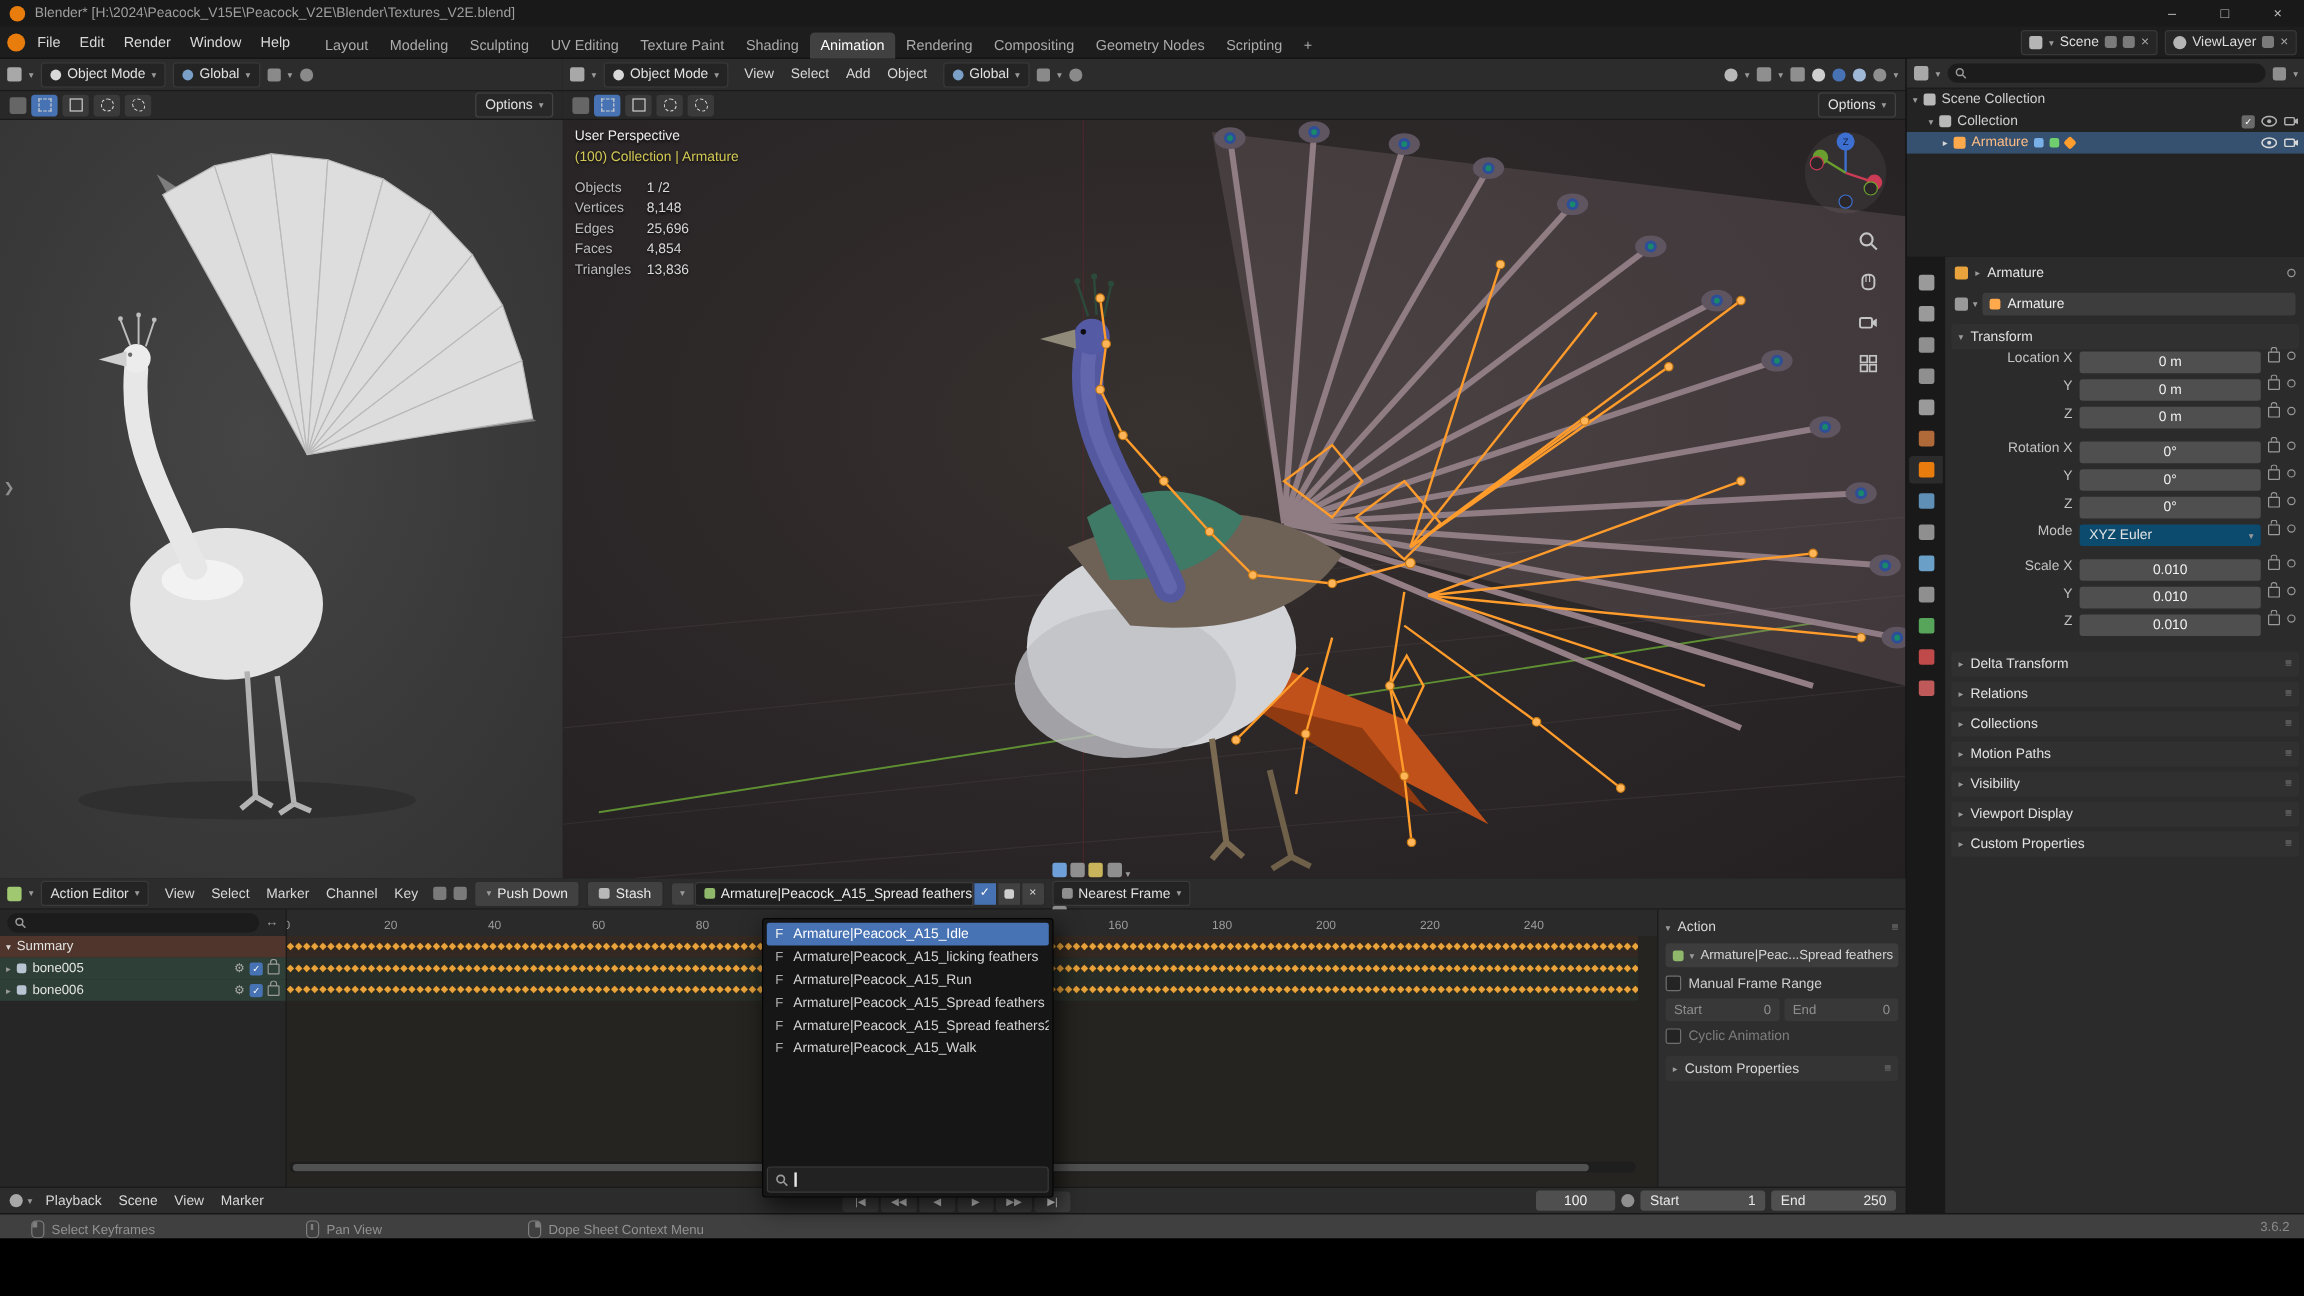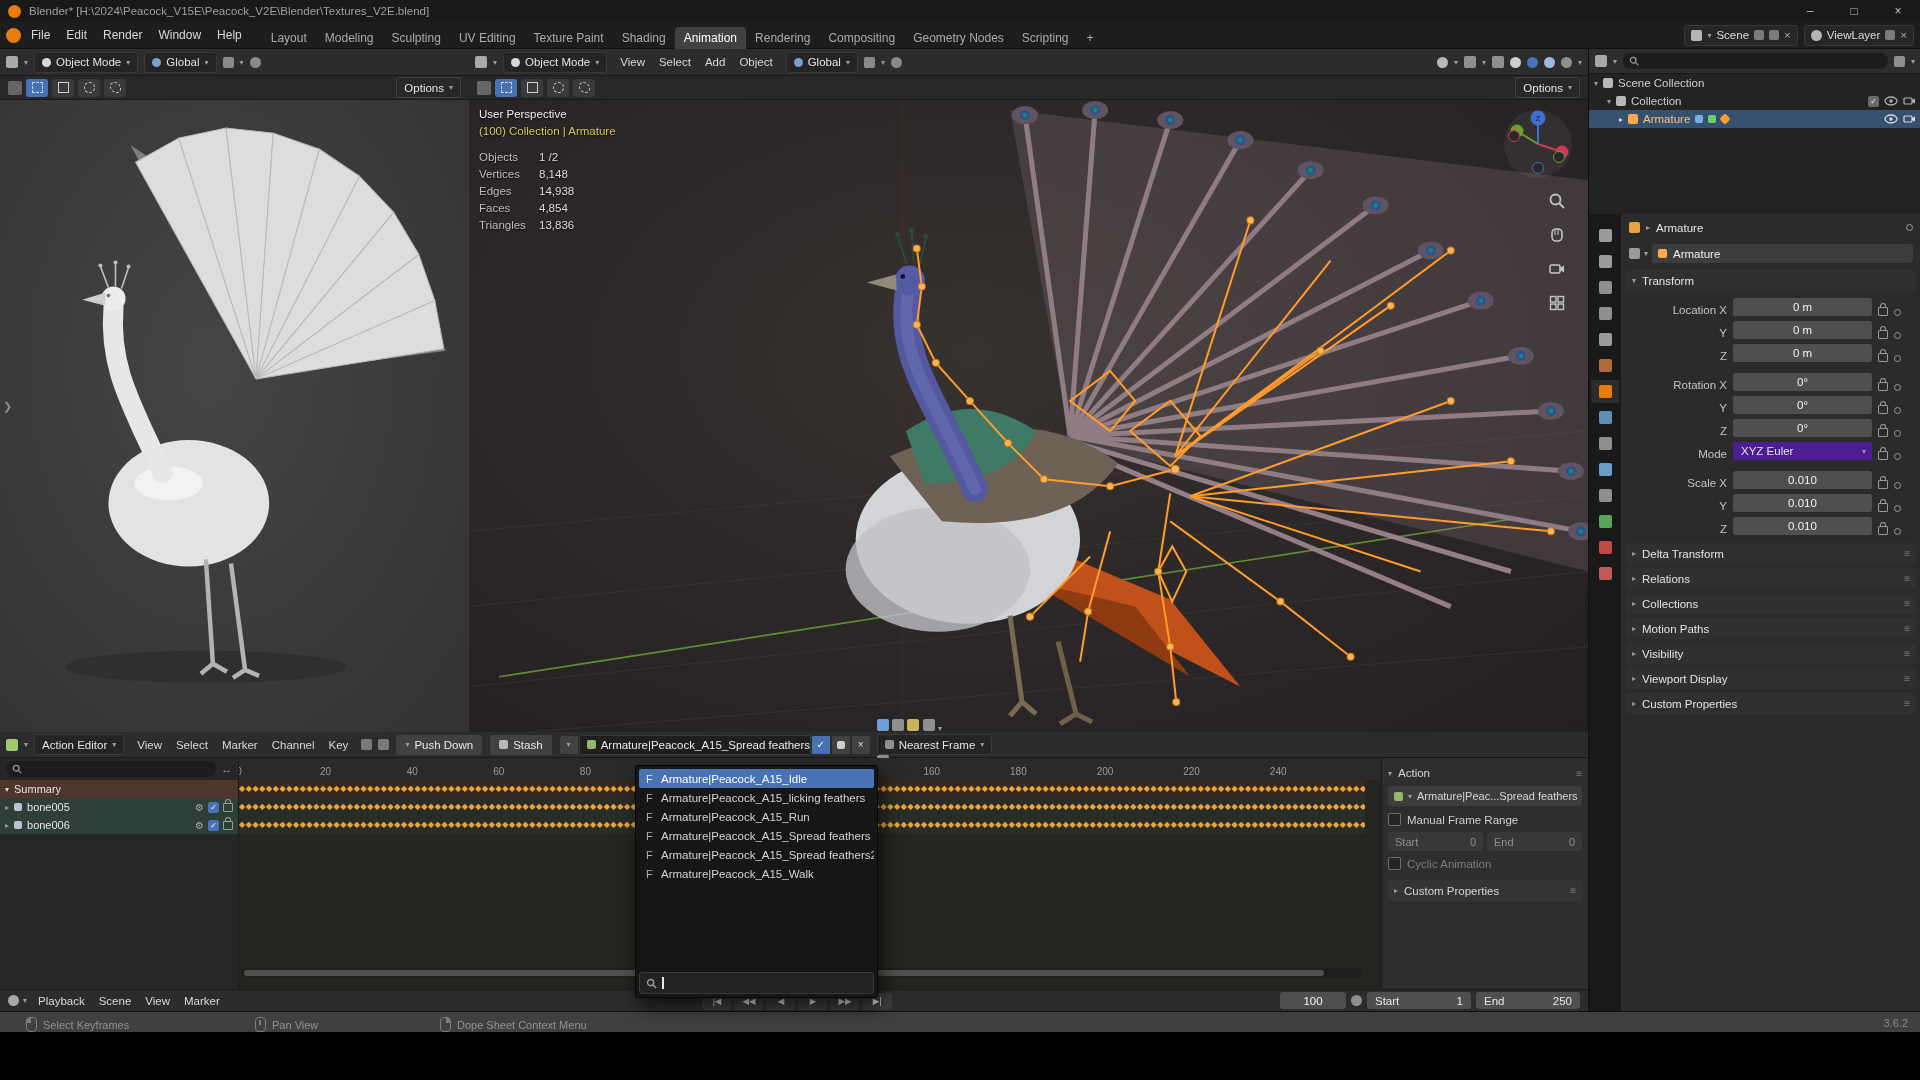--- a/index.html
+++ b/index.html
@@ -66,24 +66,24 @@
 #props{position:absolute;left:0;top:165px;width:332px;height:797px;background:#2b2b2b}
 #props-rail{position:absolute;left:0;top:0;width:32px;height:797px;background:#191919;display:flex;flex-direction:column;align-items:center;padding-top:10px;gap:3px;box-sizing:border-box}
 .railbtn{width:28px;height:23px;border-radius:3px 0 0 3px;display:flex;align-items:center;justify-content:center}
 .railbtn.active{background:#2b2b2b}
 .railsq{width:13px;height:13px;border-radius:2px}
 #props-content{position:absolute;left:32px;top:0;width:300px;height:797px}
 .pnav{height:27px;display:flex;align-items:center;gap:6px;padding:0 8px;font-size:11.5px;color:#e6e6e6}
 .pdatarow{height:25px;display:flex;align-items:center;gap:4px;padding:0 8px}
 .dfield{flex:1;display:flex;align-items:center;gap:6px;background:#3d3d3d;border-radius:3px;height:19px;padding:0 6px;font-size:11.5px;color:#efefef}
 .panel-h{height:21px;display:flex;align-items:center;gap:6px;background:#303030;border-radius:3px;margin:4px 5px 2px 5px;padding:0 6px;font-size:11.5px;color:#e3e3e3}
-.prow{display:flex;align-items:flex-end;height:23px;gap:6px;padding-right:20px}
+.prow{display:flex;align-items:flex-start;height:23px;gap:6px;padding-right:8px}
 .plabel{width:106px;text-align:right;color:#c3c3c3;font-size:11.5px;flex:none}
 .pfield{flex:1;height:18px;background:#4f4f4f;border-radius:2.5px;display:flex;align-items:center;justify-content:center;color:#f2f2f2;font-size:11.5px}
-.pfield.dd{background:#4c1d95;justify-content:flex-start;padding-left:8px;color:#e4e4e4}
+.pfield.dd{background:#0c4a6e;justify-content:flex-start;padding-left:8px;color:#e4e4e4}
 .pfield.dd .chev{margin-left:auto;margin-right:6px}
 .lock{width:8px;height:7px;border:1px solid #9a9a9a;border-radius:1px;position:relative;flex:none}
 .lock::before{content:"";position:absolute;left:1px;top:-5px;width:4px;height:4px;border:1px solid #9a9a9a;border-bottom:none;border-radius:3px 3px 0 0}
 .adot{width:5px;height:5px;border:1px solid #9a9a9a;border-radius:50%;flex:none}
 .sect .grip{margin-left:auto;color:#7c7c7c;font-size:10px}
 
 
 #ds-header{left:0;top:732px;width:1588px;height:26px}
 .dbtn{display:flex;align-items:center;gap:5px;background:#414141;border:1px solid #2b2b2b;border-radius:3px;height:20px;padding:0 9px;font-size:11.5px;color:#e8e8e8;white-space:nowrap}
 .afield{display:flex;align-items:center;gap:5px;background:#1f1f1f;border:1px solid #3a3a3a;border-radius:3px 0 0 3px;height:20px;padding:0 7px;font-size:11.5px;color:#eaeaea;width:232px;white-space:nowrap;overflow:hidden;box-sizing:border-box}
@@ -478,21 +478,21 @@
           <div class="srow">
             <span class="slabel">Objects</span>
             <span class="sval">1 /2</span>
           </div>
           <div class="srow">
             <span class="slabel">Vertices</span>
             <span class="sval">8,148</span>
           </div>
           <div class="srow">
             <span class="slabel">Edges</span>
-            <span class="sval">14,938</span>
+            <span class="sval">25,696</span>
           </div>
           <div class="srow">
             <span class="slabel">Faces</span>
             <span class="sval">4,854</span>
           </div>
           <div class="srow">
             <span class="slabel">Triangles</span>
             <span class="sval">13,836</span>
           </div>
         </div>

